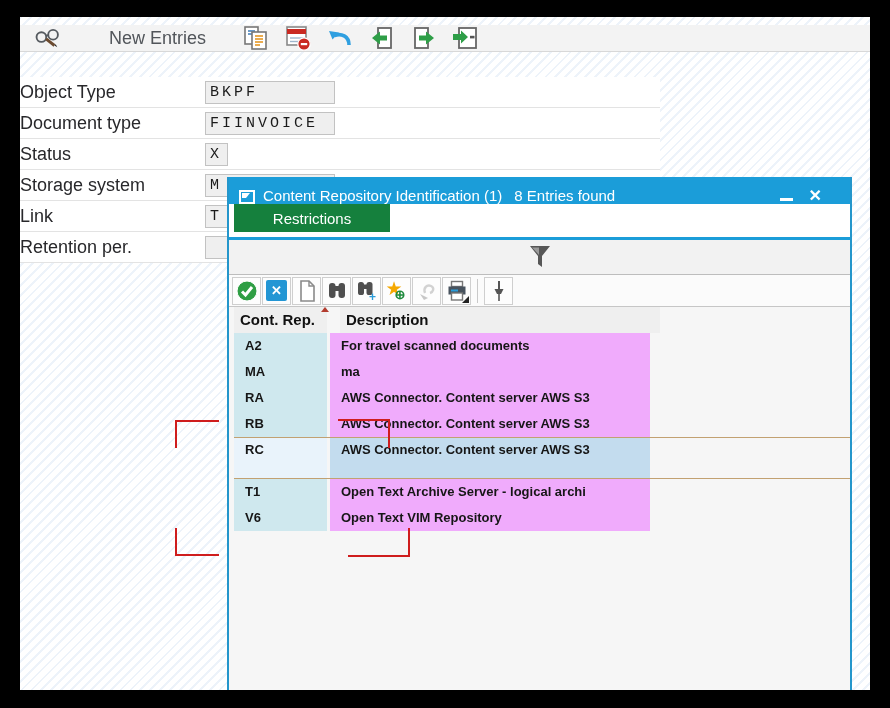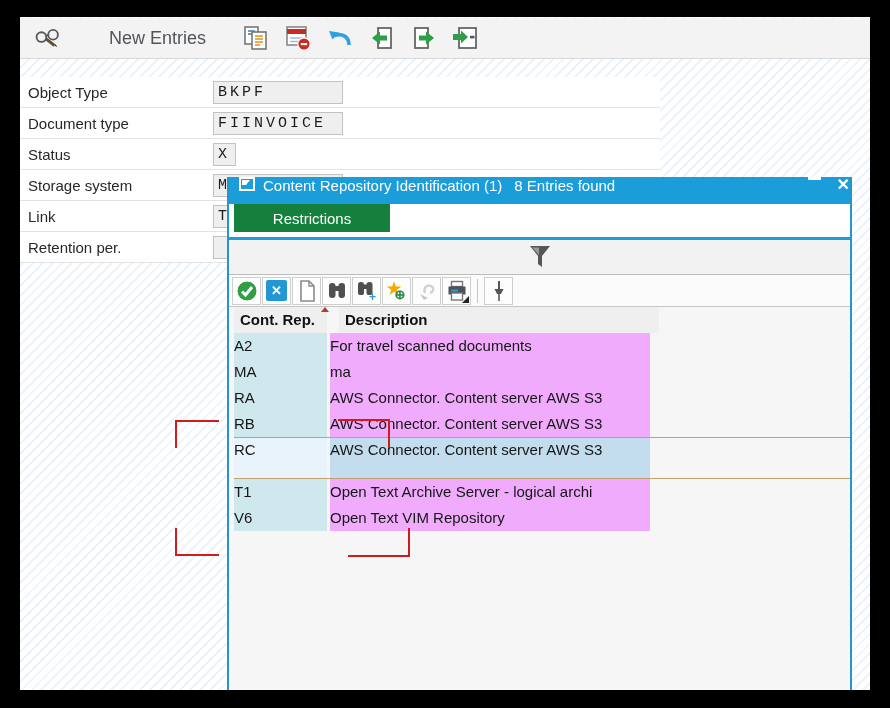--- a/index.html
+++ b/index.html
@@ -9,45 +9,45 @@
     -webkit-font-smoothing:antialiased;
   }
   .screen{
     position:absolute;left:20px;top:17px;width:850px;height:673px;
     background-color:#ffffff;
     background-image:repeating-linear-gradient(135deg,#edf3fa 0px,#edf3fa 2px,#ffffff 2px,#ffffff 7px);
     overflow:hidden;
   }
   
   .main-toolbar{
-    position:absolute;left:0;top:1px;width:100%;height:41px;background:#f3f3f3;
+    position:absolute;left:0;top:8px;width:100%;height:27px;background:#f3f3f3;
     border-bottom:1px solid #d8d8d8;display:flex;align-items:center;box-sizing:border-box;
     padding-left:13px;
   }
   .main-title{font-size:18px;color:#51555a;margin-left:34px;margin-right:36px;white-space:nowrap;}
   .tbico{width:28px;height:28px;display:flex;align-items:center;justify-content:center;margin-right:14px;position:relative;}
   
   .form{position:absolute;left:0;top:60px;width:640px;}
   .frow{height:31px;background:#fff;border-bottom:1px solid #e3e3e3;display:flex;align-items:center;box-sizing:border-box;}
-  .flabel{width:185px;padding-left:8px;font-size:15px;color:#28282b;}
+  .flabel{width:185px;font-size:18px;color:#28282b;}
   .ffield{
     height:23px;background:#efefef;border:1px solid #c2c2c2;box-sizing:border-box;
     font-family:"Liberation Mono", monospace;font-size:15px;letter-spacing:3px;color:#1b1b1b;
     line-height:21px;padding-left:4px;overflow:hidden;white-space:nowrap;
   }
   .w-lg{width:130px;} .w-xs{width:23px;}
   
   .popup{
     position:absolute;left:207px;top:160px;width:625px;height:513px;background:#f6f6f6;
     border-left:2px solid #2496cb;border-right:2px solid #2496cb;box-sizing:border-box;
     z-index:5;display:flex;flex-direction:column;
   }
   .ptitle{
-    height:27px;background:#1b9dd9;display:flex;align-items:flex-start;color:#fff;
-    font-size:15px;padding:0 0 0 10px;flex:none;
+    height:27px;background:#1b9dd9;display:flex;align-items:flex-end;color:#fff;
+    font-size:15px;padding:0 28px 0 10px;flex:none;
   }
   .ptitle .t-icon{margin-right:8px;display:flex;}
   .ptitle .count{margin-left:12px;}
   .win-btn{color:#fff;margin-left:16px;display:flex;align-items:flex-end;cursor:default;}
   .min-bar{width:13px;height:3px;background:#fff;margin-bottom:3px;}
   .close-x{font-size:16px;font-weight:bold;line-height:16px;}
   .tabrow{height:36px;background:#fff;flex:none;position:relative;}
   .tab{
     position:absolute;left:5px;top:0;width:156px;height:28px;background:#15803d;color:#fff;
     font-size:15px;display:flex;align-items:center;justify-content:center;
@@ -61,30 +61,30 @@
     height:31px;background:#fbfbfb;border-bottom:1px solid #c6c6c6;flex:none;
     display:flex;align-items:center;padding-left:3px;
   }
   .ibtn{
     width:29px;height:28px;border:1px solid #cfcfcf;background:#fdfdfd;box-sizing:border-box;
     display:flex;align-items:center;justify-content:center;margin-right:1px;position:relative;
   }
   .tbsep{width:1px;height:24px;background:#c9c9c9;margin:0 6px 0 5px;}
   
   .tbl{flex:none;position:relative;padding-left:5px;}
-  .thead{display:flex;height:26px;gap:12px;}
+  .thead{display:flex;height:26px;}
   .th{background:#efefef;font-weight:bold;font-size:15px;color:#111;line-height:26px;padding-left:6px;box-sizing:border-box;}
   .th1{width:93px;position:relative;}
-  .th2{width:320px;margin-left:0;}
+  .th2{width:320px;margin-left:13px;}
   .sortmark{
     position:absolute;right:-2px;top:0;width:0;height:0;
     border-left:4px solid transparent;border-right:4px solid transparent;border-bottom:5px solid #b23b2e;
   }
   .trow{display:flex;height:26px;box-sizing:border-box;}
-  .td{font-size:15px;color:#161616;line-height:26px;padding-left:0;box-sizing:border-box;white-space:nowrap;overflow:hidden;}
+  .td{font-size:13px;color:#161616;line-height:26px;padding-left:11px;box-sizing:border-box;white-space:nowrap;overflow:hidden;font-weight:bold;}
   .key{width:93px;background:#cfe8ee;}
   .desc{width:320px;margin-left:3px;background:#f0abfc;}
   .trow.selected{border-top:1px solid #c2a171;border-bottom:1px solid #c2a171;height:42px;}
   .trow.selected .key{background:#e9f3fb;line-height:24px;}
   .trow.selected .desc{background:#c3dcee;line-height:24px;}
   .popup-fill{flex:1;background:#f6f6f6;}
   
   .mark{position:absolute;z-index:9;}
   .mk-tl{left:155px;top:403px;width:42px;height:26px;border-top:2px solid #cf1d1d;border-left:2px solid #cf1d1d;}
   .mk-bl{left:155px;top:511px;width:42px;height:26px;border-bottom:2px solid #cf1d1d;border-left:2px solid #cf1d1d;}

